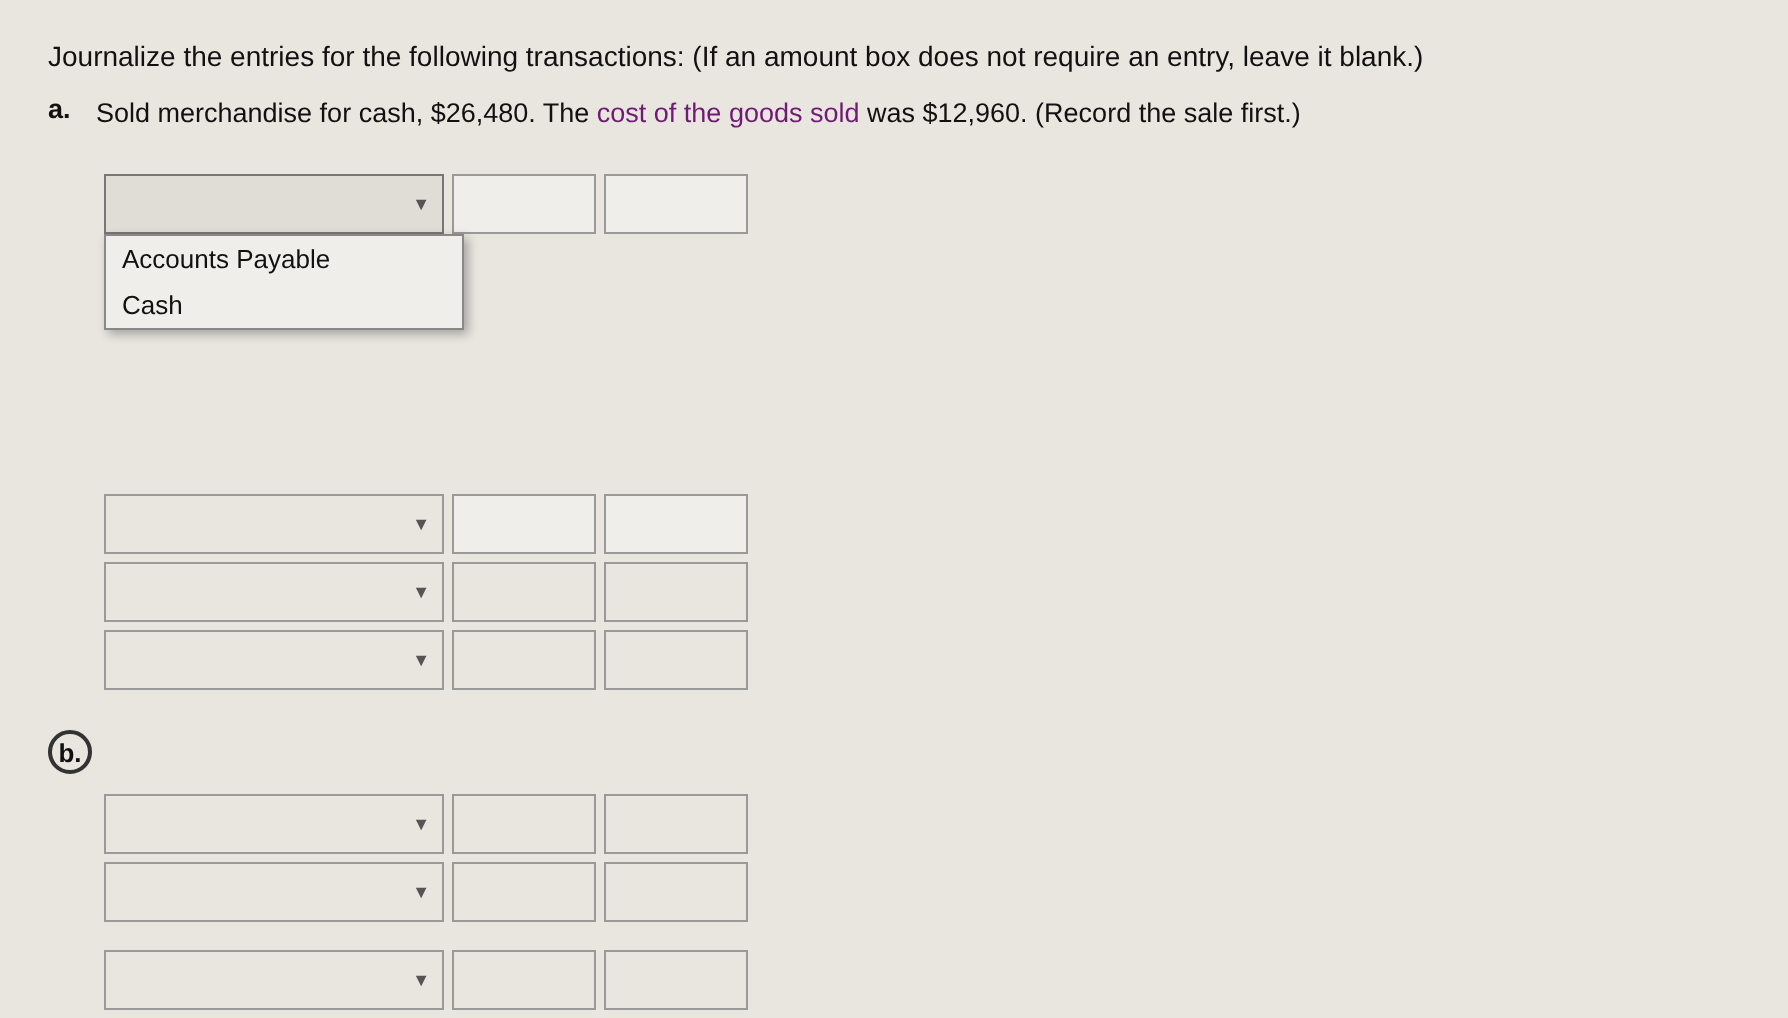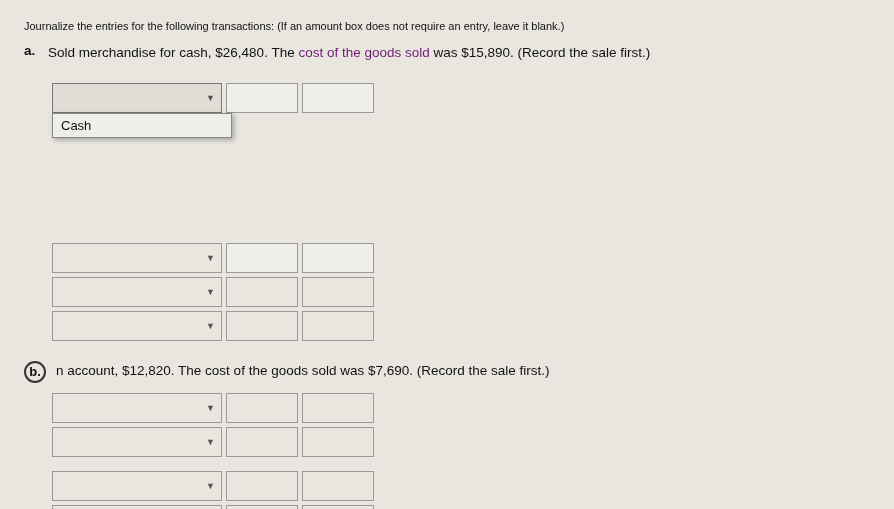--- a/index.html
+++ b/index.html
@@ -45,21 +45,21 @@
       margin-left: 0;
       margin-bottom: 20px;
       position: relative;
     }
 
     .section-b {
       margin-left: 0;
     }
 
     .top-header {
-      font-size: 11px;
+      font-size: 14px;
       margin-bottom: 8px;
       line-height: 1.5;
     }
 
     .section-row {
       display: flex;
       align-items: flex-start;
       gap: 6px;
       margin-bottom: 10px;
     }
@@ -147,34 +147,35 @@
 <div class="page-wrapper">
 
   <div class="top-header">
     <span>Journalize the entries for the following transactions: (If an amount box does not require an entry, leave it blank.)</span>
   </div>
 
   <div class="section-a">
     <div class="section-row">
       <span class="section-letter">a.</span>
       <div class="transaction-text">
-        <span>Sold merchandise for cash, $26,480. The </span><span class="highlight" style="color:#701a75;">cost of the goods sold</span><span> was $15,890. (Record the sale first.)</span>
+        <span>Sold merchandise for cash, $26,480. The </span><span class="highlight" style="color:#701a75;">cost of the goods sold</span><span> was $12,960. (Record the sale first.)</span>
       </div>
     </div>
 
     <div style="margin-left: 28px; position: relative;">
 
       <div class="journal-row">
         <div class="select-with-dropdown">
           <div class="first-select-box">
             <span></span>
             <span class="chevron-down">▼</span>
           </div>
 
           <div class="dropdown-list">
+            <div class="dropdown-list-item">Accounts Payable</div>
             <div class="dropdown-list-item">Cash</div>
           </div>
         </div>
         <input type="text" class="input-light" style="">
         <input type="text" class="input-light" style="">
       </div>
 
       <div class="journal-row" style="margin-top: 130px;">
         <div class="select-normal">
           <span></span>
@@ -204,23 +205,20 @@
 
     </div>
   </div>
 
   <div class="section-b" style="position: relative; margin-left: 0; margin-top: 10px;">
     <div class="section-row">
       <div style="position: relative; display: flex; align-items: flex-start; gap: 6px;">
         <div style="position: relative; left: 0; top:0; width:22px; height:22px; border: 2px solid #333; border-radius:50%; display:flex; align-items:center; justify-content:center; font-weight:bold; font-size:13px; background:transparent;">
           <span>b.</span>
         </div>
-        <div style="font-size:13.5px; line-height:1.5; margin-left: 4px;">
-          <span>n account, $12,820. The cost of the goods sold was $7,690. (Record the sale first.)</span>
-        </div>
       </div>
     </div>
 
     <div style="margin-left: 28px; margin-top: 6px;">
 
       <div class="journal-row">
         <div class="select-normal">
           <span></span>
           <span class="chevron-down">▼</span>
         </div>

